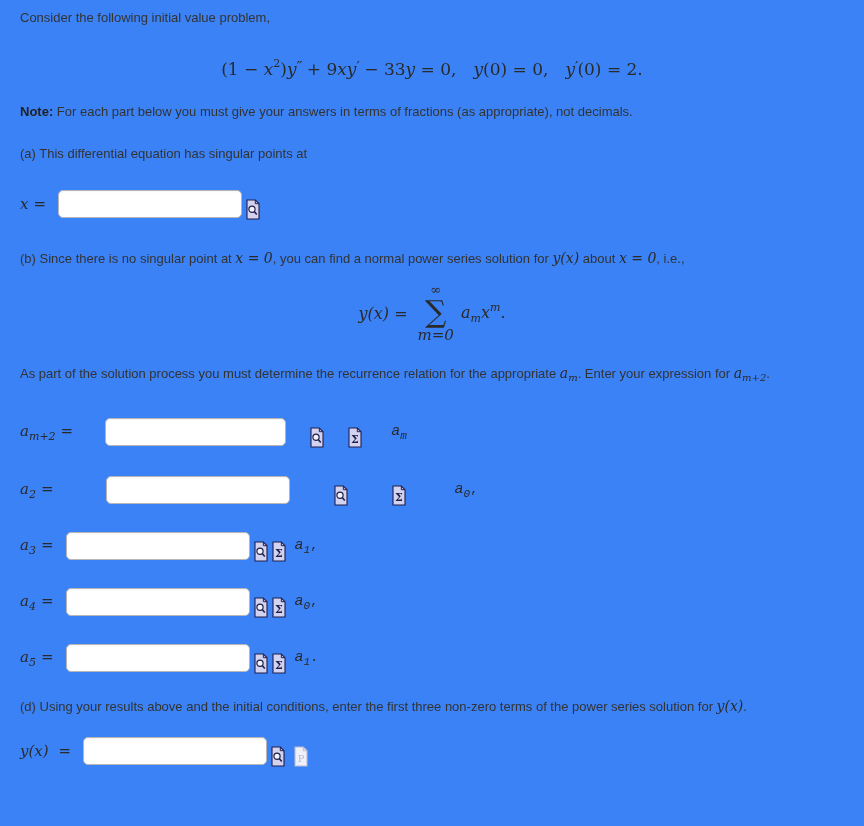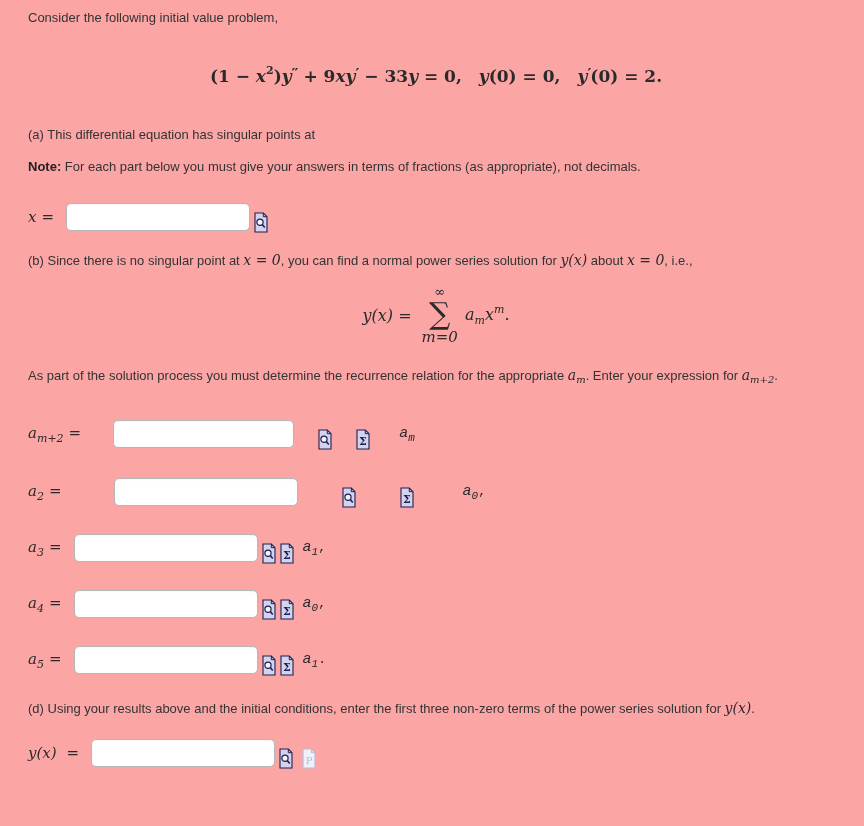--- a/index.html
+++ b/index.html
@@ -1,43 +1,43 @@
 <!DOCTYPE html>
 <html><head>
 <meta charset="utf-8">
 <style>
   * { margin:0; padding:0; box-sizing:border-box; }
   body { background:#ffffff; }
   .page {
     position:relative; width:864px; height:826px; overflow:hidden;
-    background:#fca5a5; color:#333333;
+    background:#3b82f6; color:#333333;
     font-family:"Liberation Sans", sans-serif; font-size:13px;
-    padding:10px 20px 0 28px;
+    padding:10px 20px 0 20px;
   }
   .tline { line-height:16px; }
   .b { font-weight:bold; color:#222; }
 
   
   .math { font-family:"DejaVu Serif","Liberation Serif",serif; font-style:italic; color:#2a2a2a; }
   .mup  { font-family:"DejaVu Serif","Liberation Serif",serif; font-style:normal; color:#2a2a2a; }
   .imath { font-family:"DejaVu Serif","Liberation Serif",serif; font-style:italic; font-size:14px; color:#2a2a2a; }
 
-  .eq-line { text-align:center; font-size:17px; line-height:49px; margin-top:20px;font-weight:bold; }
+  .eq-line { text-align:center; font-size:17px; line-height:36px; margin-top:20px; }
   .eq-line .sup { font-size:11px; vertical-align:8px; }
   .eq-line .prime { font-size:15px; vertical-align:3px; letter-spacing:-1px; }
   .eq-gap { display:inline-block; width:17px; }
 
   .note1 { margin-top:16px; }
   .part-a { margin-top:26px; }
 
   
   .answer-row { display:flex; align-items:center; height:30px; }
   .row-a   { margin-top:27px; }
   .note2   { margin-top:5px; }
-  .part-b  { margin-top:20px; }
+  .part-b  { margin-top:31px; }
   .row-am2 { margin-top:31px;gap:20px; }
   .part-c  { margin-top:23px; }
   .row-c1  { margin-top:28px;gap:40px; }
   .row-cn  { margin-top:26px; }
   .part-d  { margin-top:25px; }
   .row-d   { margin-top:21px; }
 
   .row-label { font-family:"DejaVu Serif","Liberation Serif",serif; font-style:italic;
                font-size:15px; color:#2a2a2a; white-space:nowrap; }
   .row-label .rsub { font-size:11px; vertical-align:-4px; }
@@ -72,23 +72,23 @@
 </style>
 </head>
 <body>
 
 <div class="page">
 
   <div class="tline">Consider the following initial value problem,</div>
 
   <div class="eq-line"><span class="mup">(1 − </span><span class="math">x</span><span class="mup sup">2</span><span class="mup">)</span><span class="math">y</span><span class="mup prime">′′</span><span class="mup"> + 9</span><span class="math">xy</span><span class="mup prime">′</span><span class="mup"> − 33</span><span class="math">y</span><span class="mup"> = 0,</span><span class="eq-gap"></span><span class="math">y</span><span class="mup">(0) = 0,</span><span class="eq-gap"></span><span class="math">y</span><span class="mup prime">′</span><span class="mup">(0) = 2.</span></div>
 
+  <div class="tline note1"><span class="b">Note:</span><span> For each part below you must give your answers in terms of fractions (as appropriate), not decimals.</span></div>
+
   <div class="tline part-a">(a) This differential equation has singular points at</div>
-
-  <div class="tline note1"><span class="b">Note:</span><span> For each part below you must give your answers in terms of fractions (as appropriate), not decimals.</span></div>
 
   <div class="answer-row row-a">
     <span class="row-label"><span>x</span><span class="req">=</span></span>
     <input class="answer-input" type="text" value="" style="">
     <span class="icon-wrap">
       <svg width="14" height="21" viewBox="0 0 14 21">
         <path d="M1 1 L9.3 1 L13 4.7 L13 20 L1 20 Z" fill="#d3d3ef" stroke="#1f1f4e" stroke-width="1.1"></path>
         <path d="M9.3 1 L9.3 4.7 L13 4.7" fill="none" stroke="#1f1f4e" stroke-width="1"></path>
         <circle cx="6" cy="10.3" r="3.1" fill="#f3f3fb" stroke="#1f1f4e" stroke-width="1.2"></circle>
         <line x1="8.2" y1="12.6" x2="10.8" y2="15.6" stroke="#1f1f4e" stroke-width="1.6"></line>

